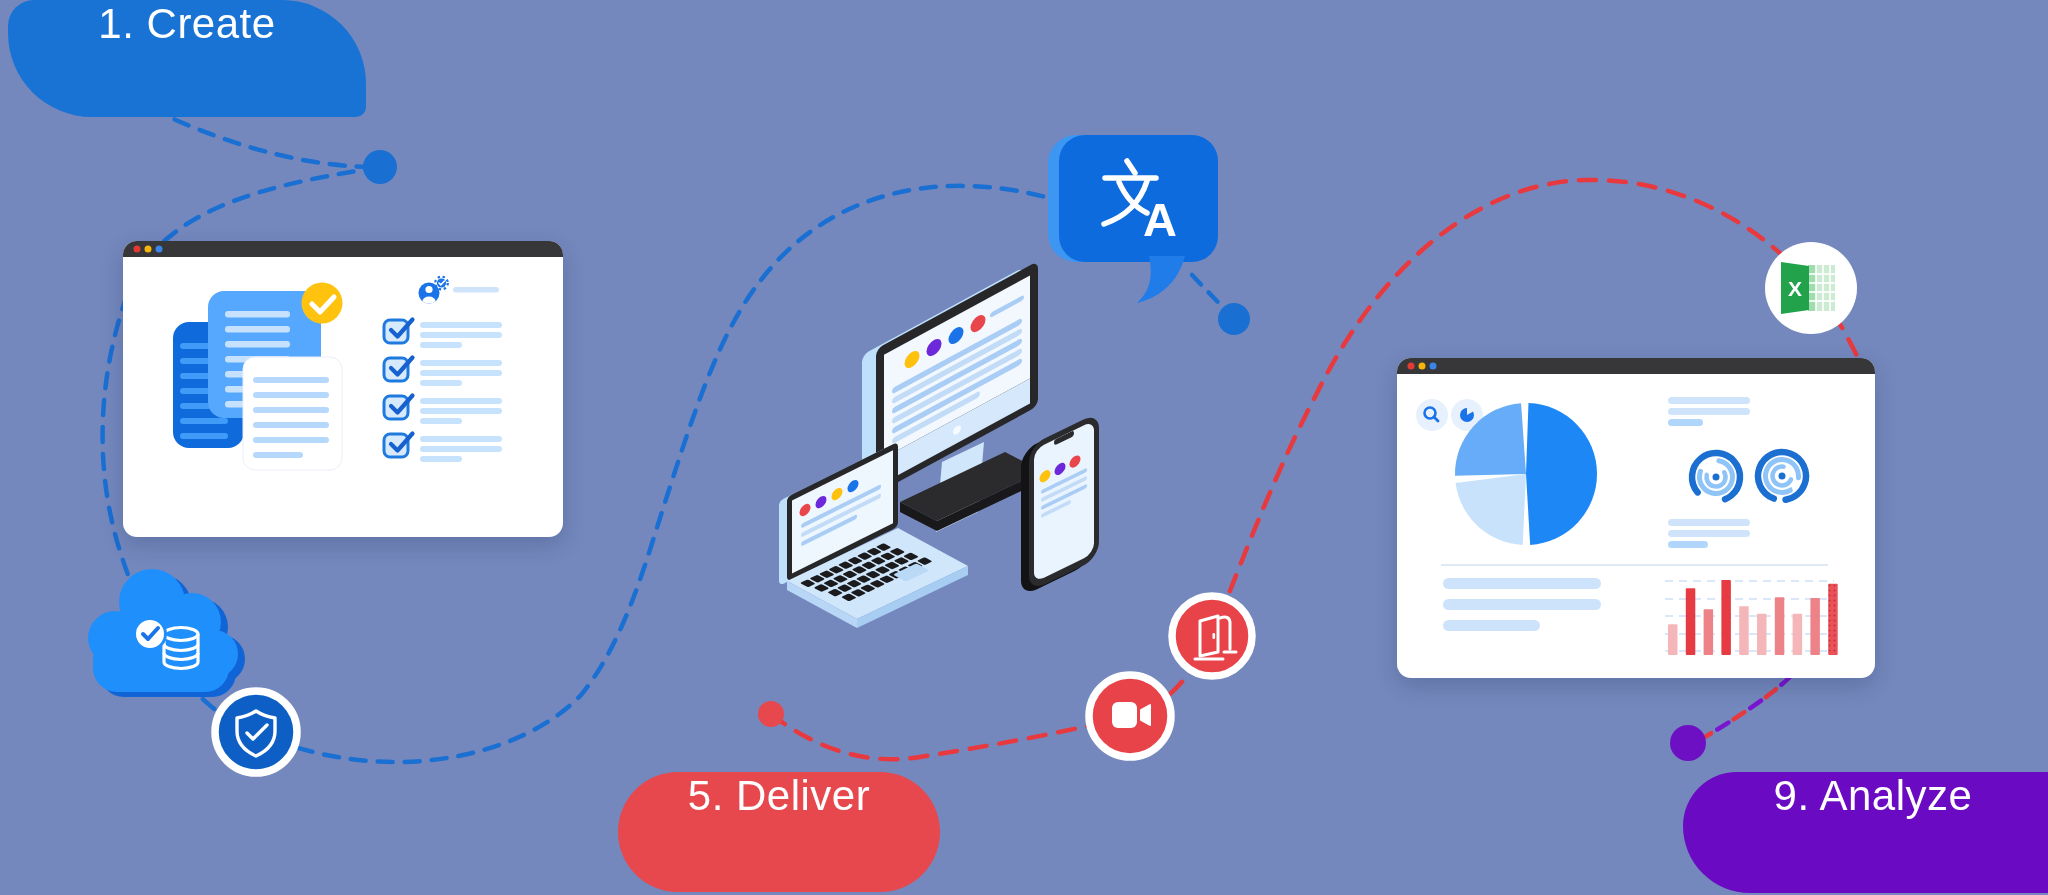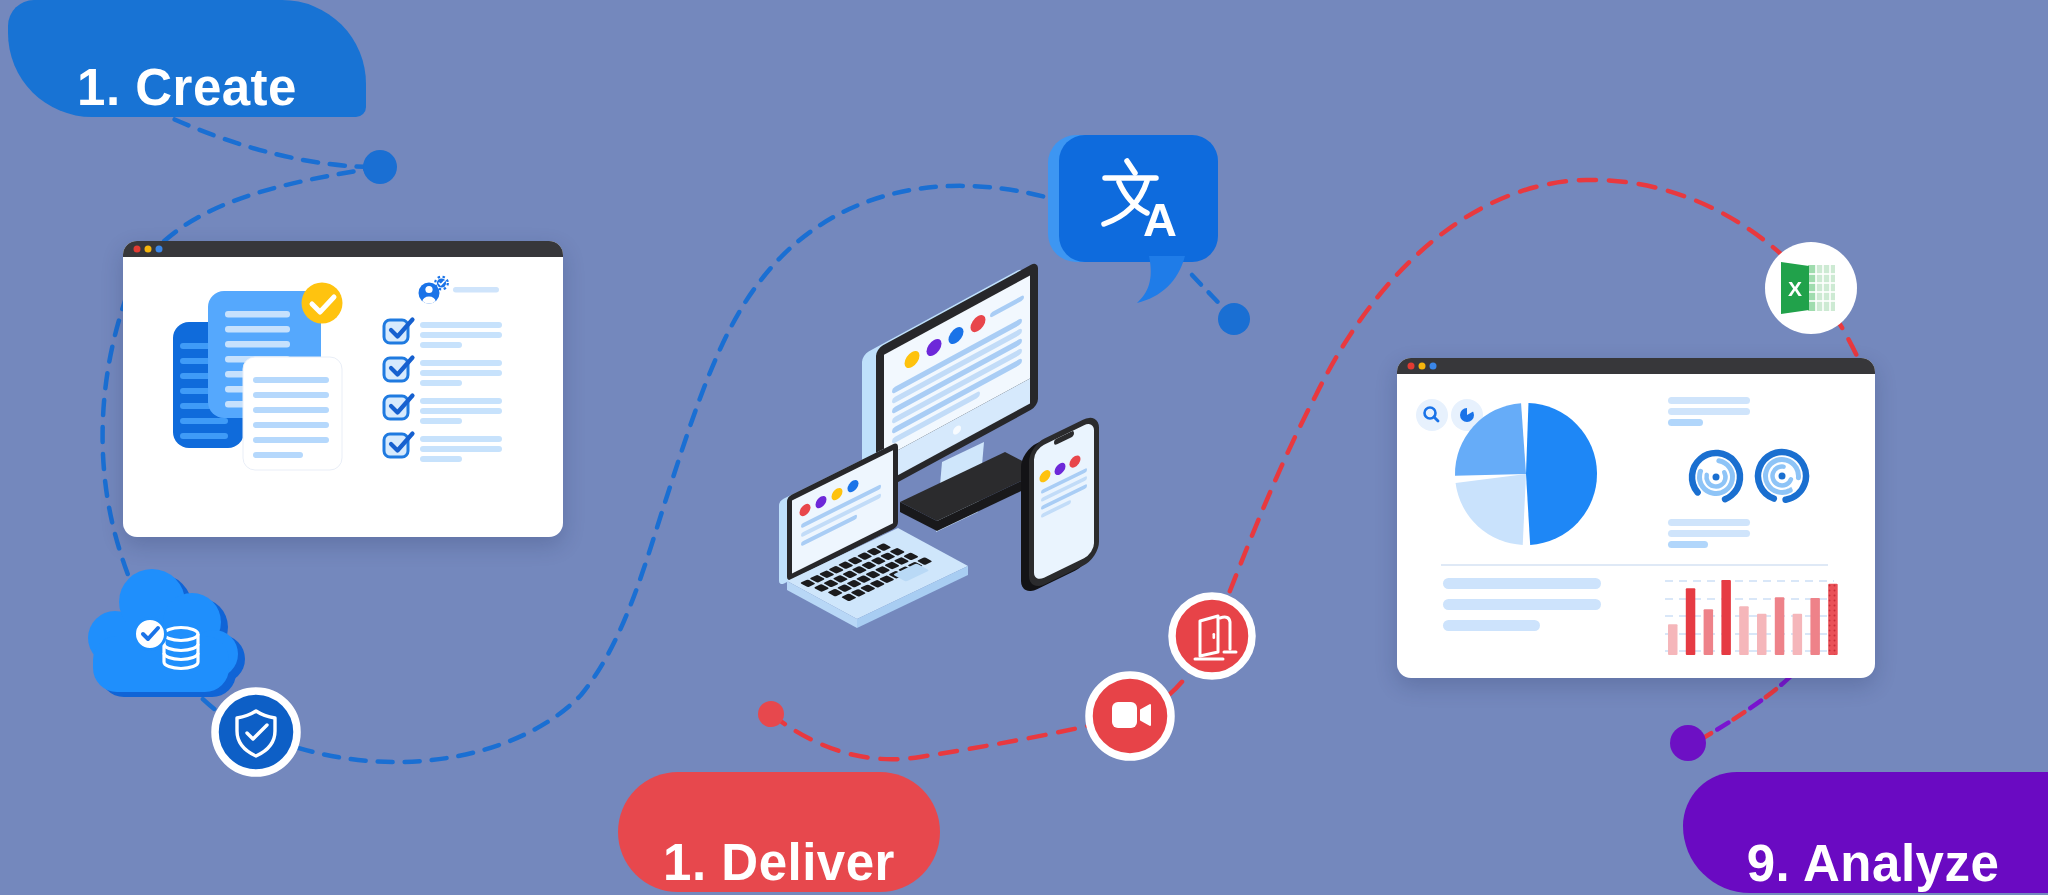--- a/index.html
+++ b/index.html
@@ -2,22 +2,22 @@
 <html><head>
 <meta charset="utf-8">
 <style>
   html,body{margin:0;padding:0;background:#5a6c9c;}
   #canvas{position:relative;width:2048px;height:895px;background:#7488bd;overflow:hidden;
           font-family:"Liberation Sans",sans-serif;}
   svg{display:block}
   .layer{position:absolute;left:0;top:0;pointer-events:none}
   .window{position:absolute;background:#fff;border-radius:14px;overflow:hidden;
           box-shadow:0 8px 22px rgba(20,30,70,.20)}
-  .badge{position:absolute;display:flex;align-items:flex-end;justify-content:center;
-         color:#fff;font-weight:700;font-size:51px;letter-spacing:.5px}
+  .badge{position:absolute;display:flex;align-items:flex-start;justify-content:center;
+         color:#fff;font-weight:400;font-size:42px;letter-spacing:.5px}
   #badge-create{left:8px;top:0;width:358px;height:117px;background:#1873d4;
                 border-radius:26px 84px 10px 84px}
   #badge-deliver{left:618px;top:772px;width:322px;height:120px;background:#e7484d;
                  border-radius:62px}
   #badge-analyze{left:1683px;top:772px;width:380px;height:121px;background:#6a0ac2;
                  border-radius:58px 0 0 72px}
   #win-create{left:123px;top:241px;width:440px;height:296px}
   #win-analyze{left:1397px;top:358px;width:478px;height:320px}
 </style>
 </head>
@@ -416,19 +416,19 @@
       </g>
       <path d="M 1781,262 L 1809,266 V 310 L 1781,314 Z" fill="#21a24b"></path>
       <text x="1795" y="296" text-anchor="middle" font-family="Liberation Sans, sans-serif" font-size="21" font-weight="700" fill="#fff">X</text>
     </g>
   </svg>
 
   <div class="badge" id="badge-create">
     <span>1. Create</span>
   </div>
   <div class="badge" id="badge-deliver">
-    <span>1. Deliver</span>
+    <span>5. Deliver</span>
   </div>
   <div class="badge" id="badge-analyze">
     <span>9. Analyze</span>
   </div>
 
 </div>
 
 </body></html>

